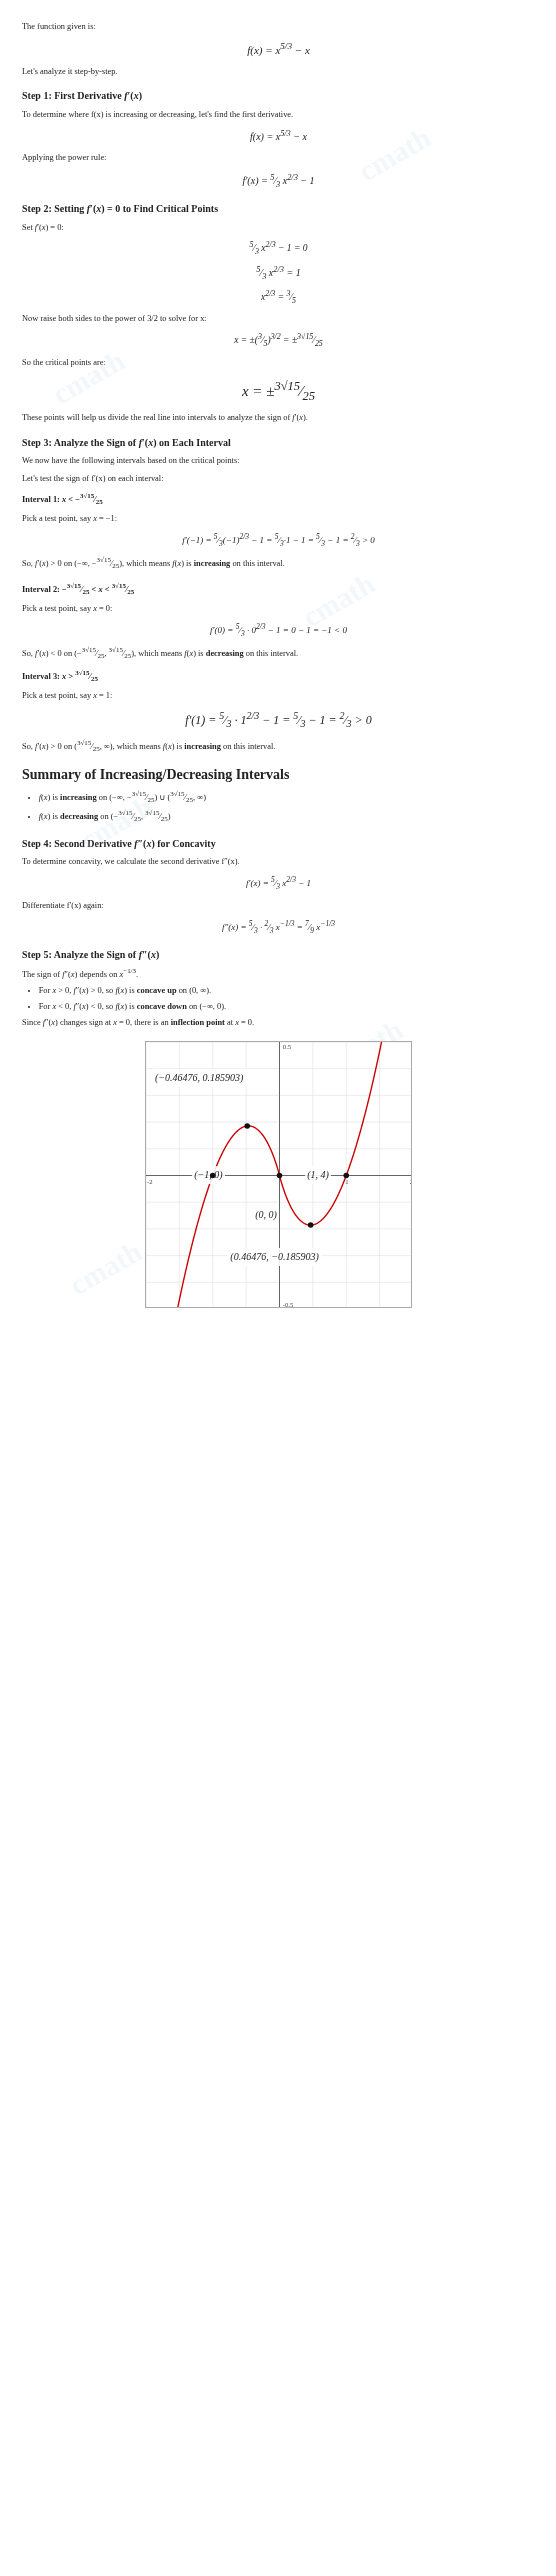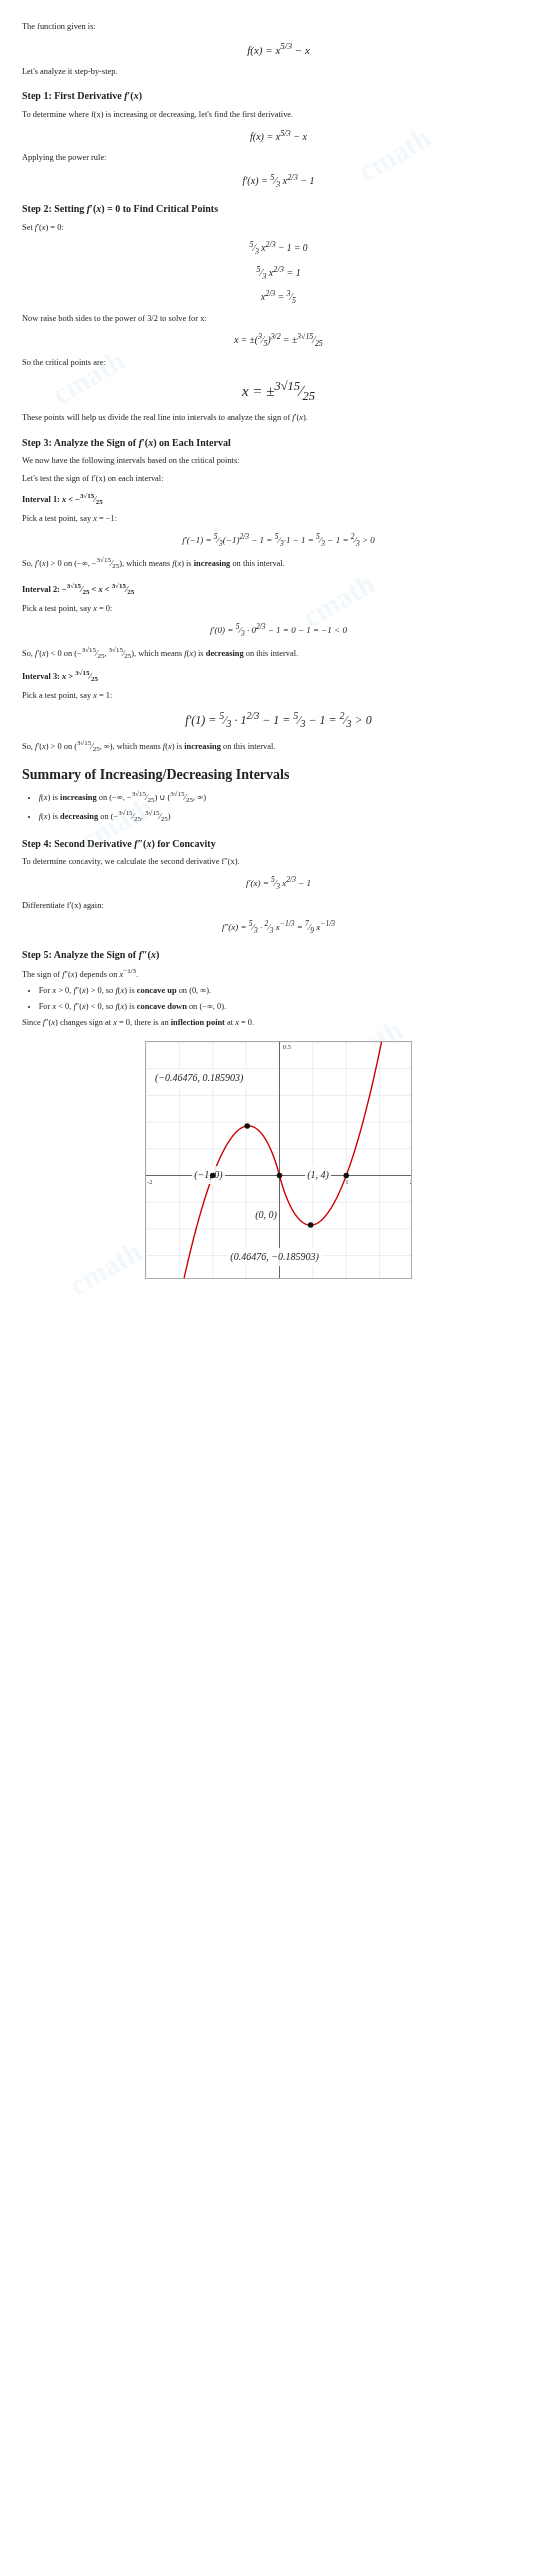--- a/index.html
+++ b/index.html
@@ -179,21 +179,21 @@
       For <i>x</i> &gt; 0, <i>f</i>″(<i>x</i>) &gt; 0, so <i>f</i>(<i>x</i>) is <b>concave up</b> on (0, ∞).
     </li>
     <li>
       For <i>x</i> &lt; 0, <i>f</i>″(<i>x</i>) &lt; 0, so <i>f</i>(<i>x</i>) is <b>concave down</b> on (−∞, 0).
     </li>
   </ul>
   <p style="margin-top:3.3px;">
     Since <i>f</i>″(<i>x</i>) changes sign at <i>x</i> = 0, there is an <b>inflection point</b> at <i>x</i> = 0.
   </p>
 
-  <div style="border:0.8px solid #aaa; width:267px; height:238px; margin:11px auto; position:relative; overflow:hidden; background:#e5e5e5;">
+  <div style="border:0.8px solid #aaa; width:267px; height:267px; margin:11px auto; position:relative; overflow:hidden; background:#e5e5e5;">
 
     <svg width="267" height="267" style="position:absolute;top:0;left:0;font-size:15px" viewBox="0 0 480 480">
 
       <rect width="480" height="480" fill="white"></rect>
 
       <line x1="0" y1="0" x2="0" y2="480" stroke="#ddd" stroke-width="1"></line>
       <line x1="60" y1="0" x2="60" y2="480" stroke="#ddd" stroke-width="1"></line>
       <line x1="120" y1="0" x2="120" y2="480" stroke="#ddd" stroke-width="1"></line>
       <line x1="180" y1="0" x2="180" y2="480" stroke="#ddd" stroke-width="1"></line>
       <line x1="240" y1="0" x2="240" y2="480" stroke="#888" stroke-width="1.2"></line>

